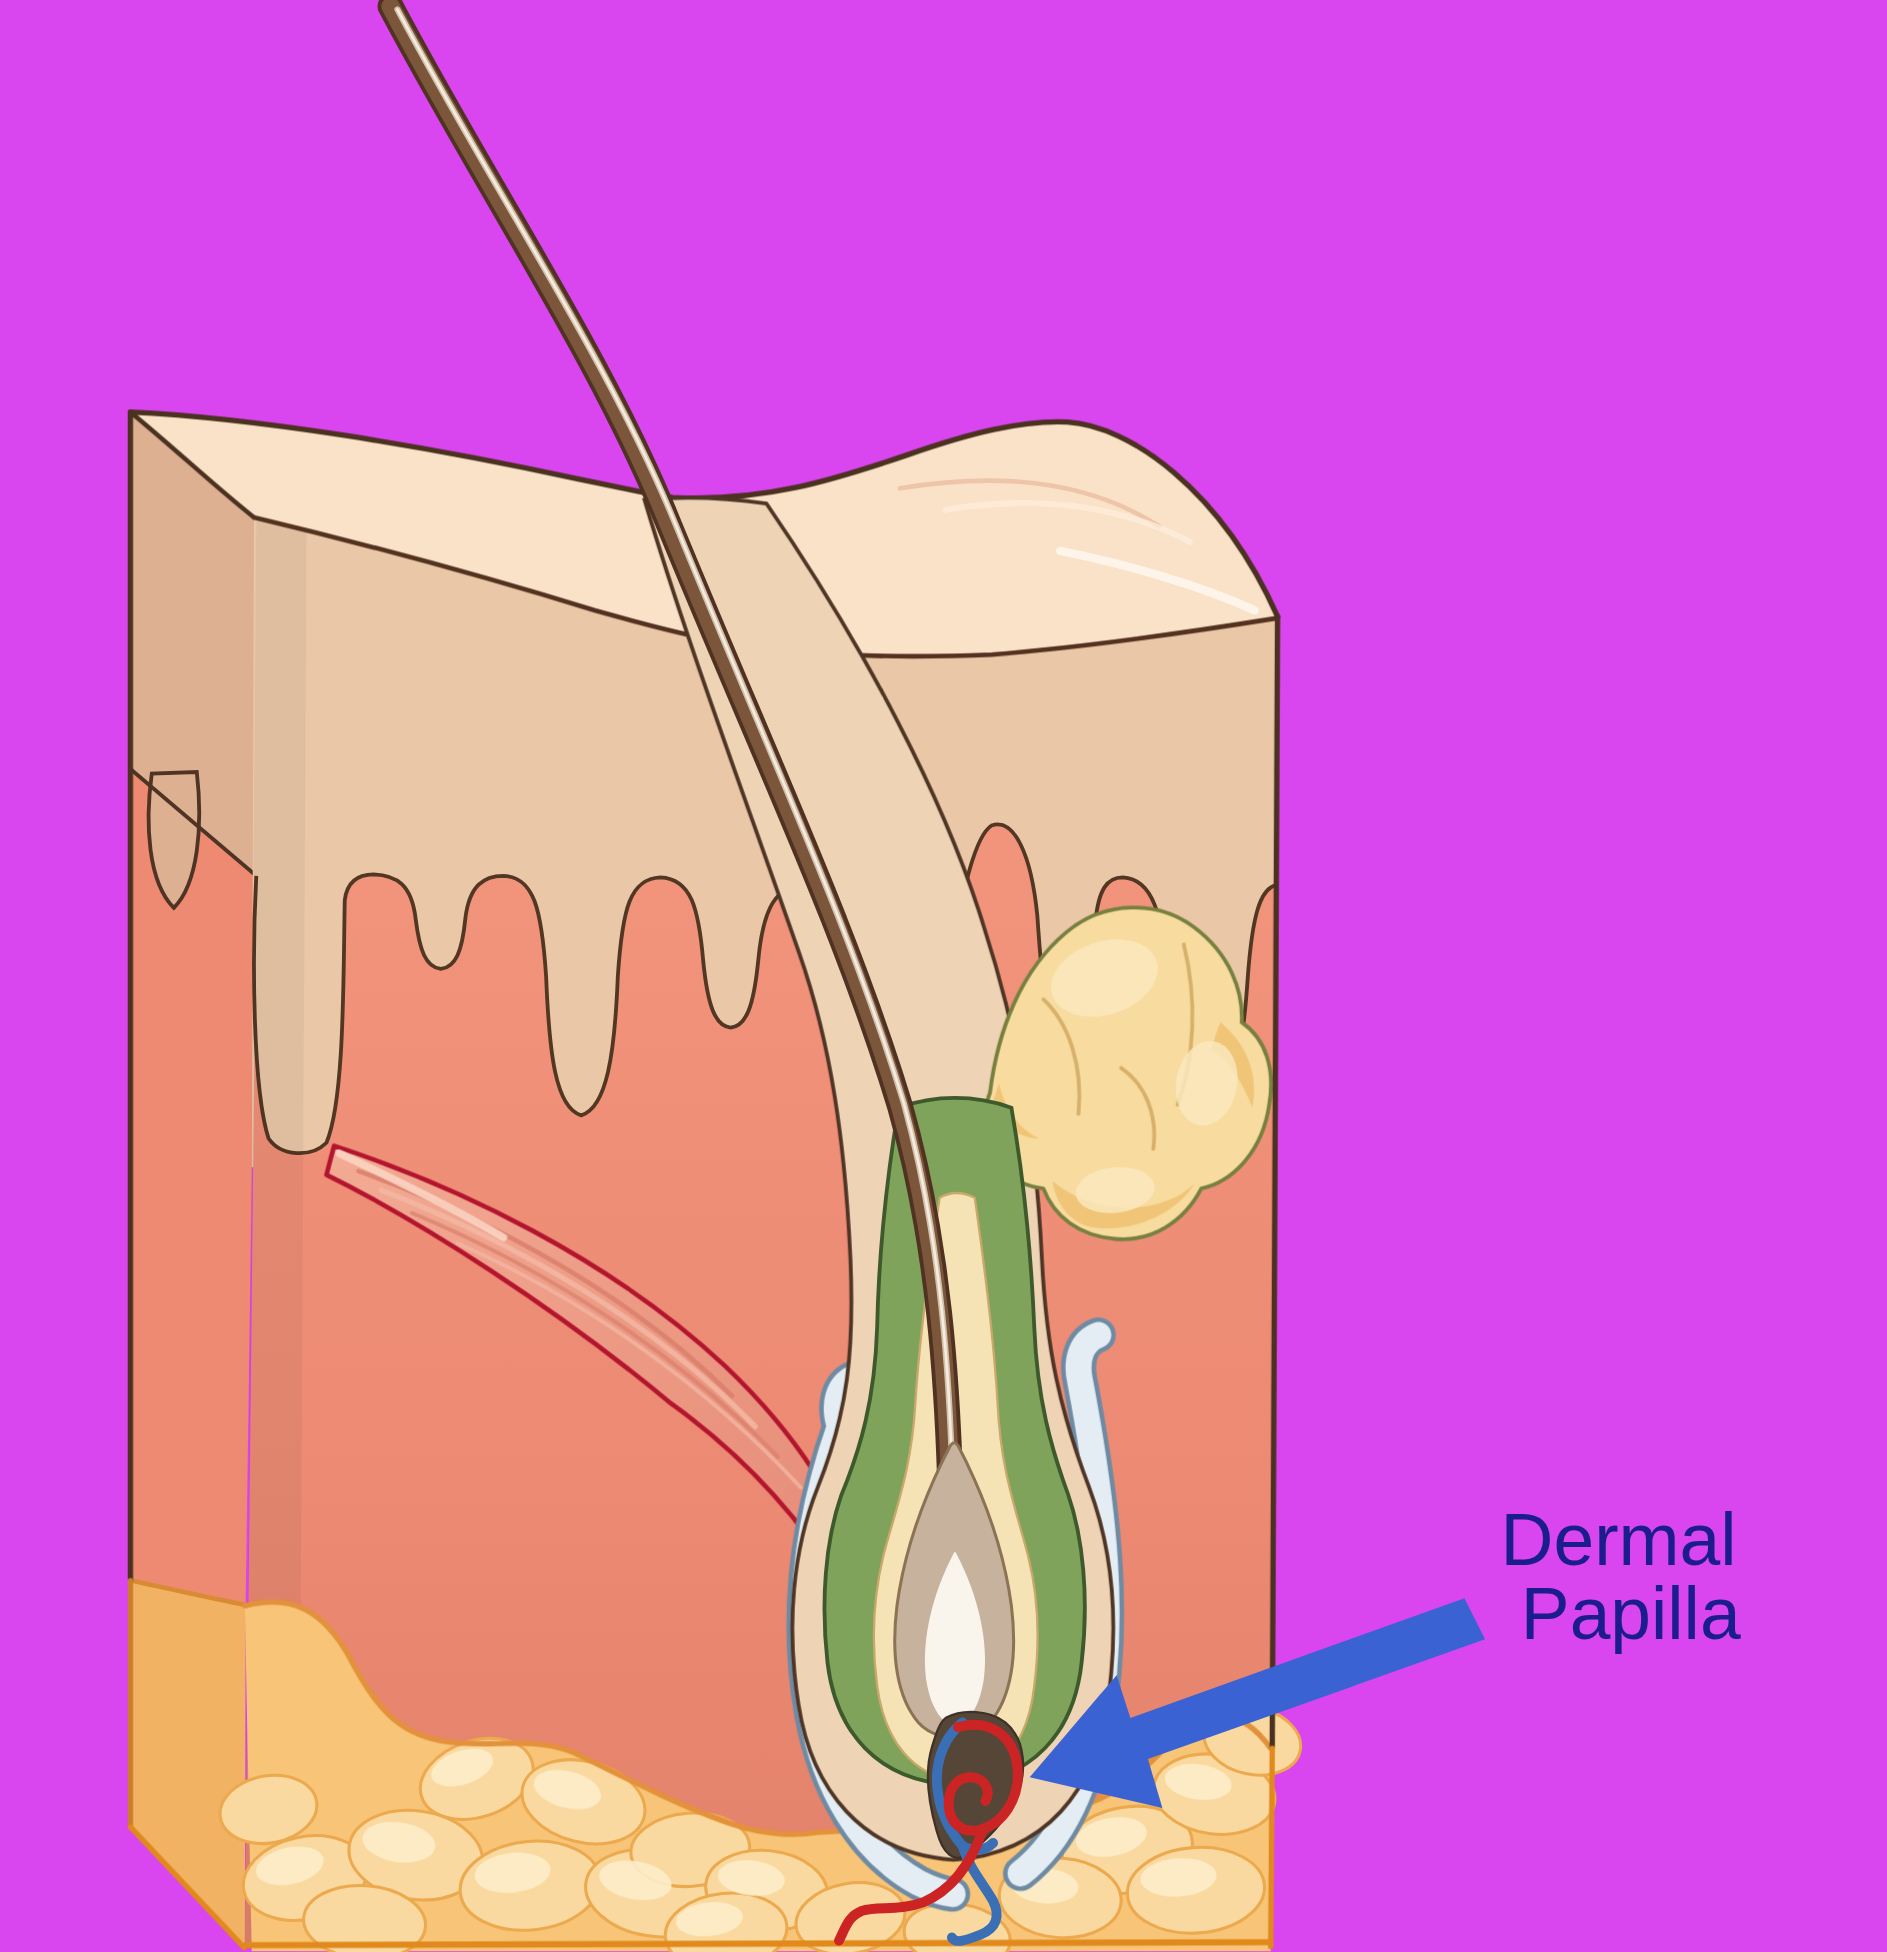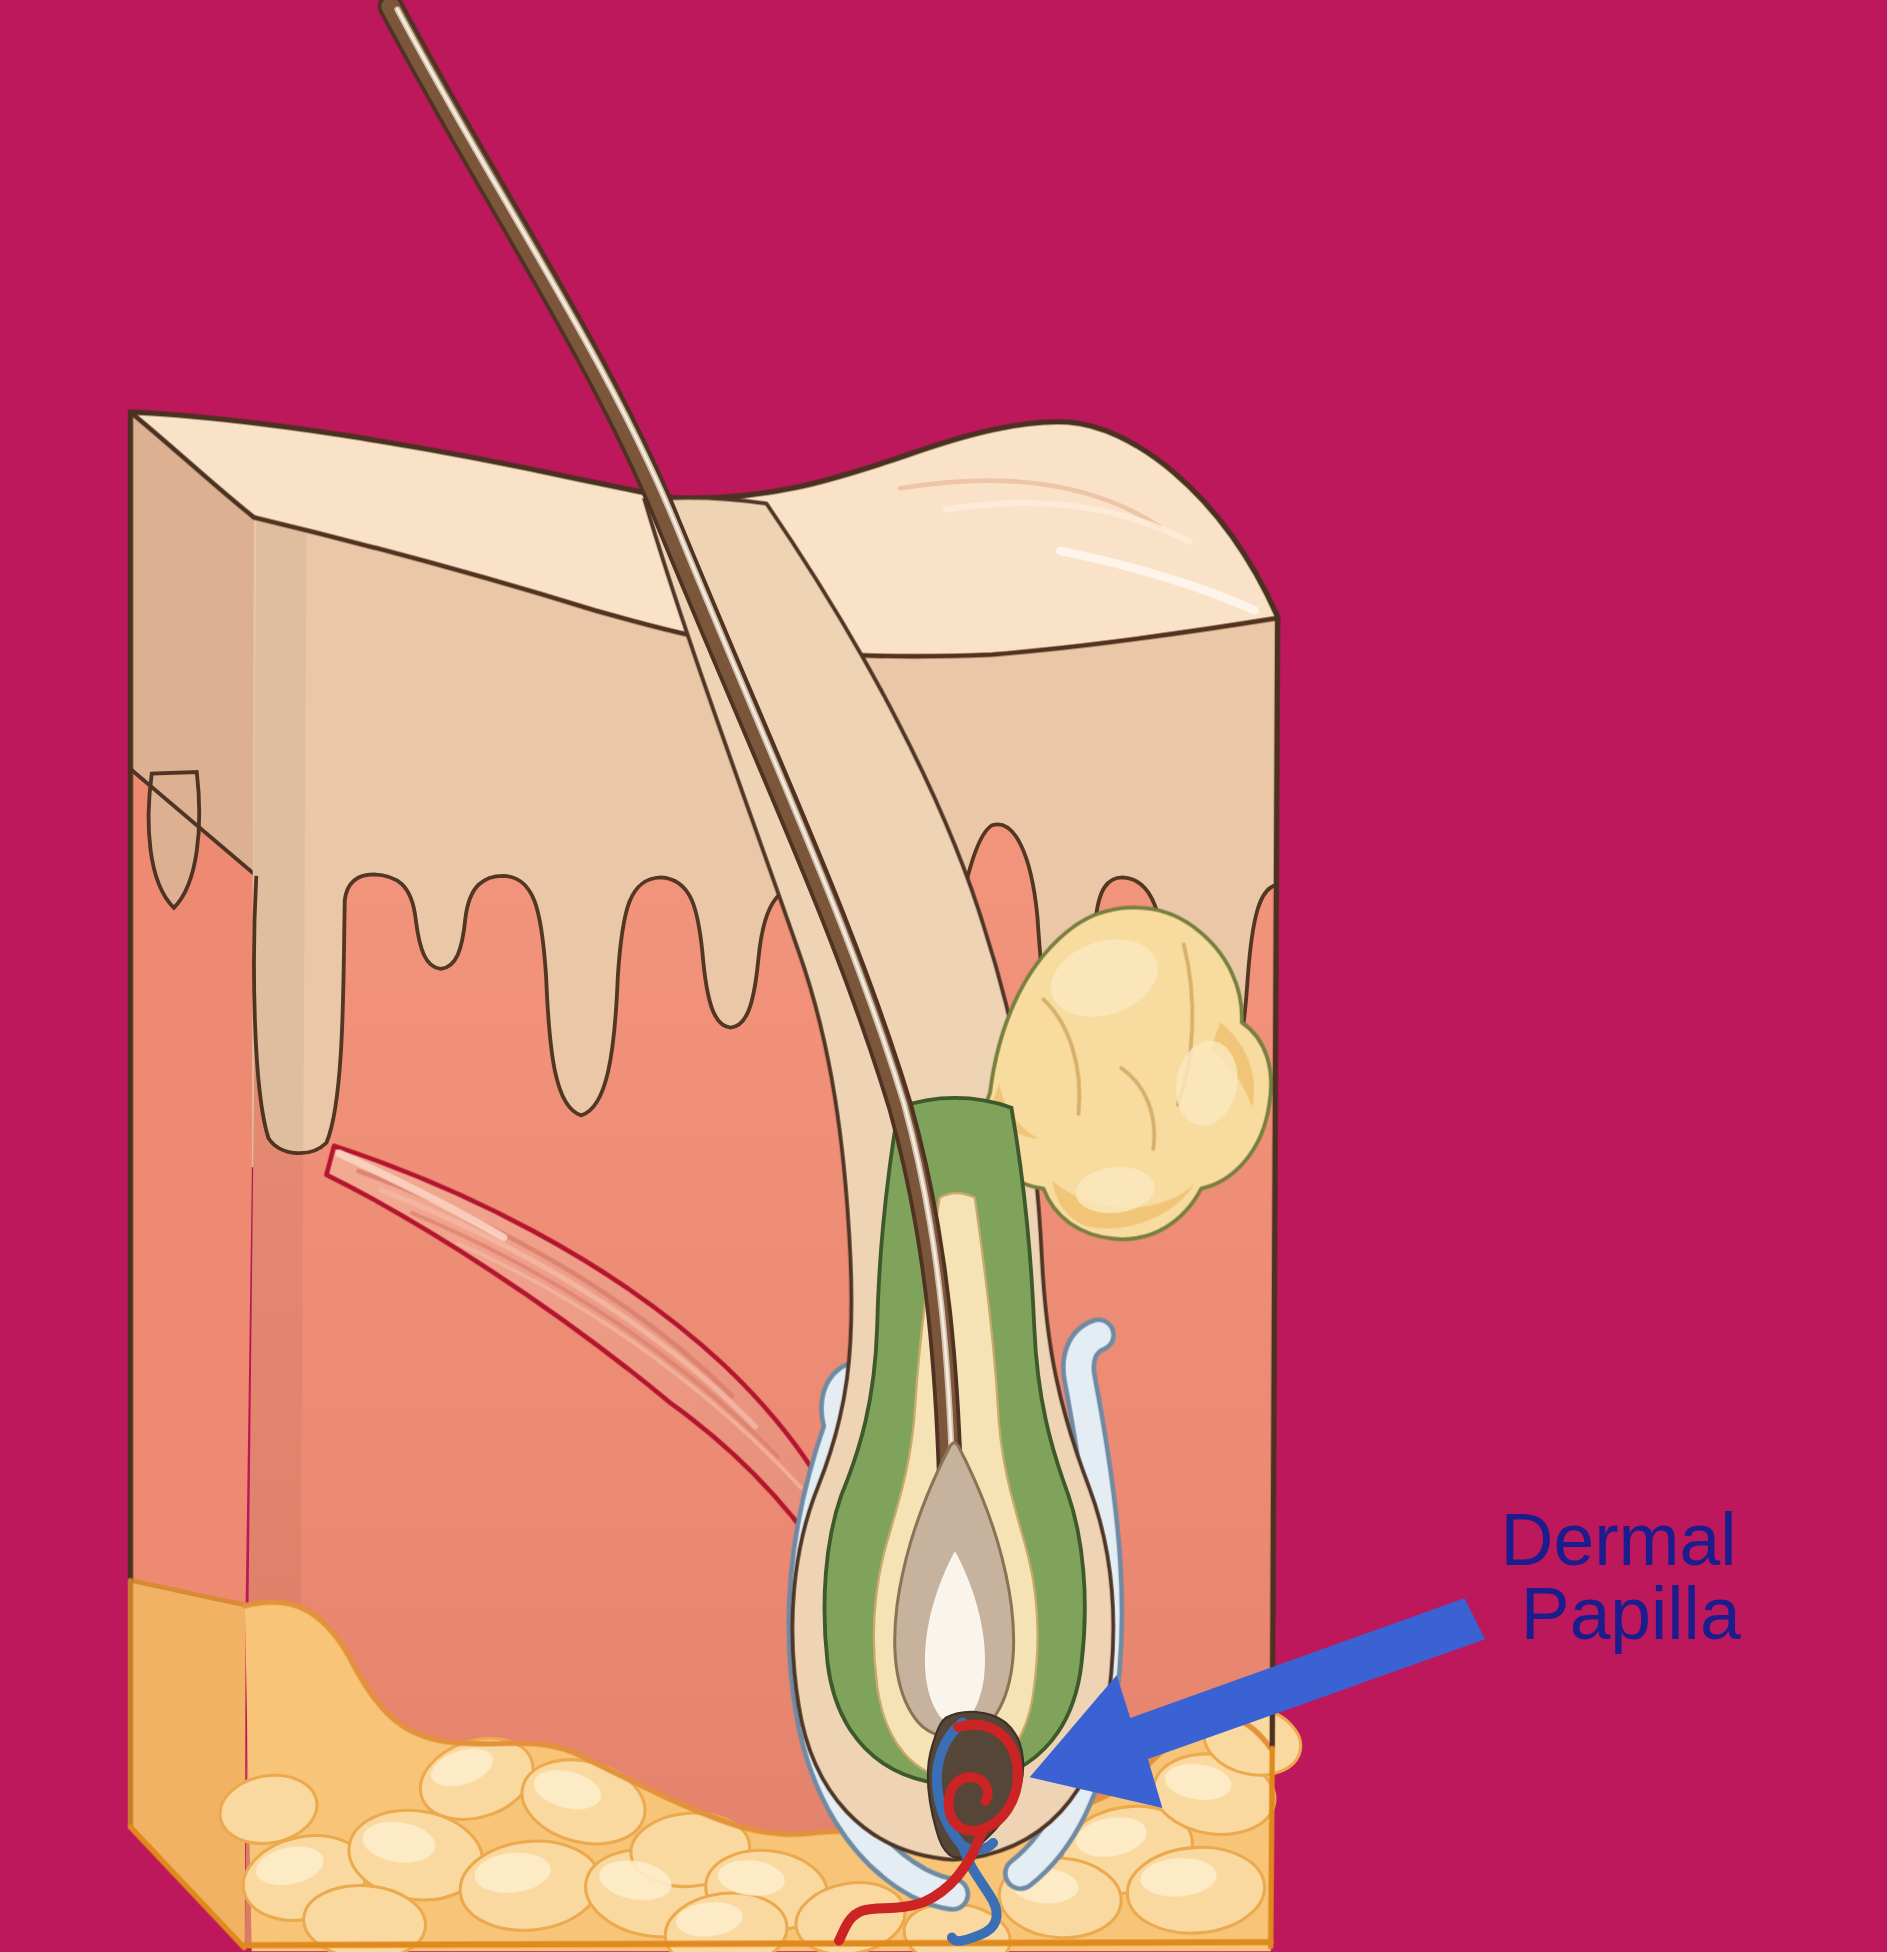--- a/index.html
+++ b/index.html
@@ -1,16 +1,16 @@
 <!DOCTYPE html>
 <html style="font-size:12.2px"><head>
 <meta charset="utf-8">
 <style>
   html,body{margin:0;padding:0;background:#ffffff;}
-  .stage{width:1887px;height:1953px;position:relative;background:#be185d;overflow:hidden;}
+  .stage{width:1887px;height:1953px;position:relative;background:#d946ef;overflow:hidden;}
   svg{display:block;}
   .label-text{font-family:"Liberation Sans","DejaVu Sans",sans-serif;font-size:96px;font-weight:400;}
 </style>
 </head>
 <body>
 
 <div class="stage">
 <svg width="1887" height="1953" viewBox="0 0 2474 2560" xmlns="http://www.w3.org/2000/svg">
 
   <defs>

